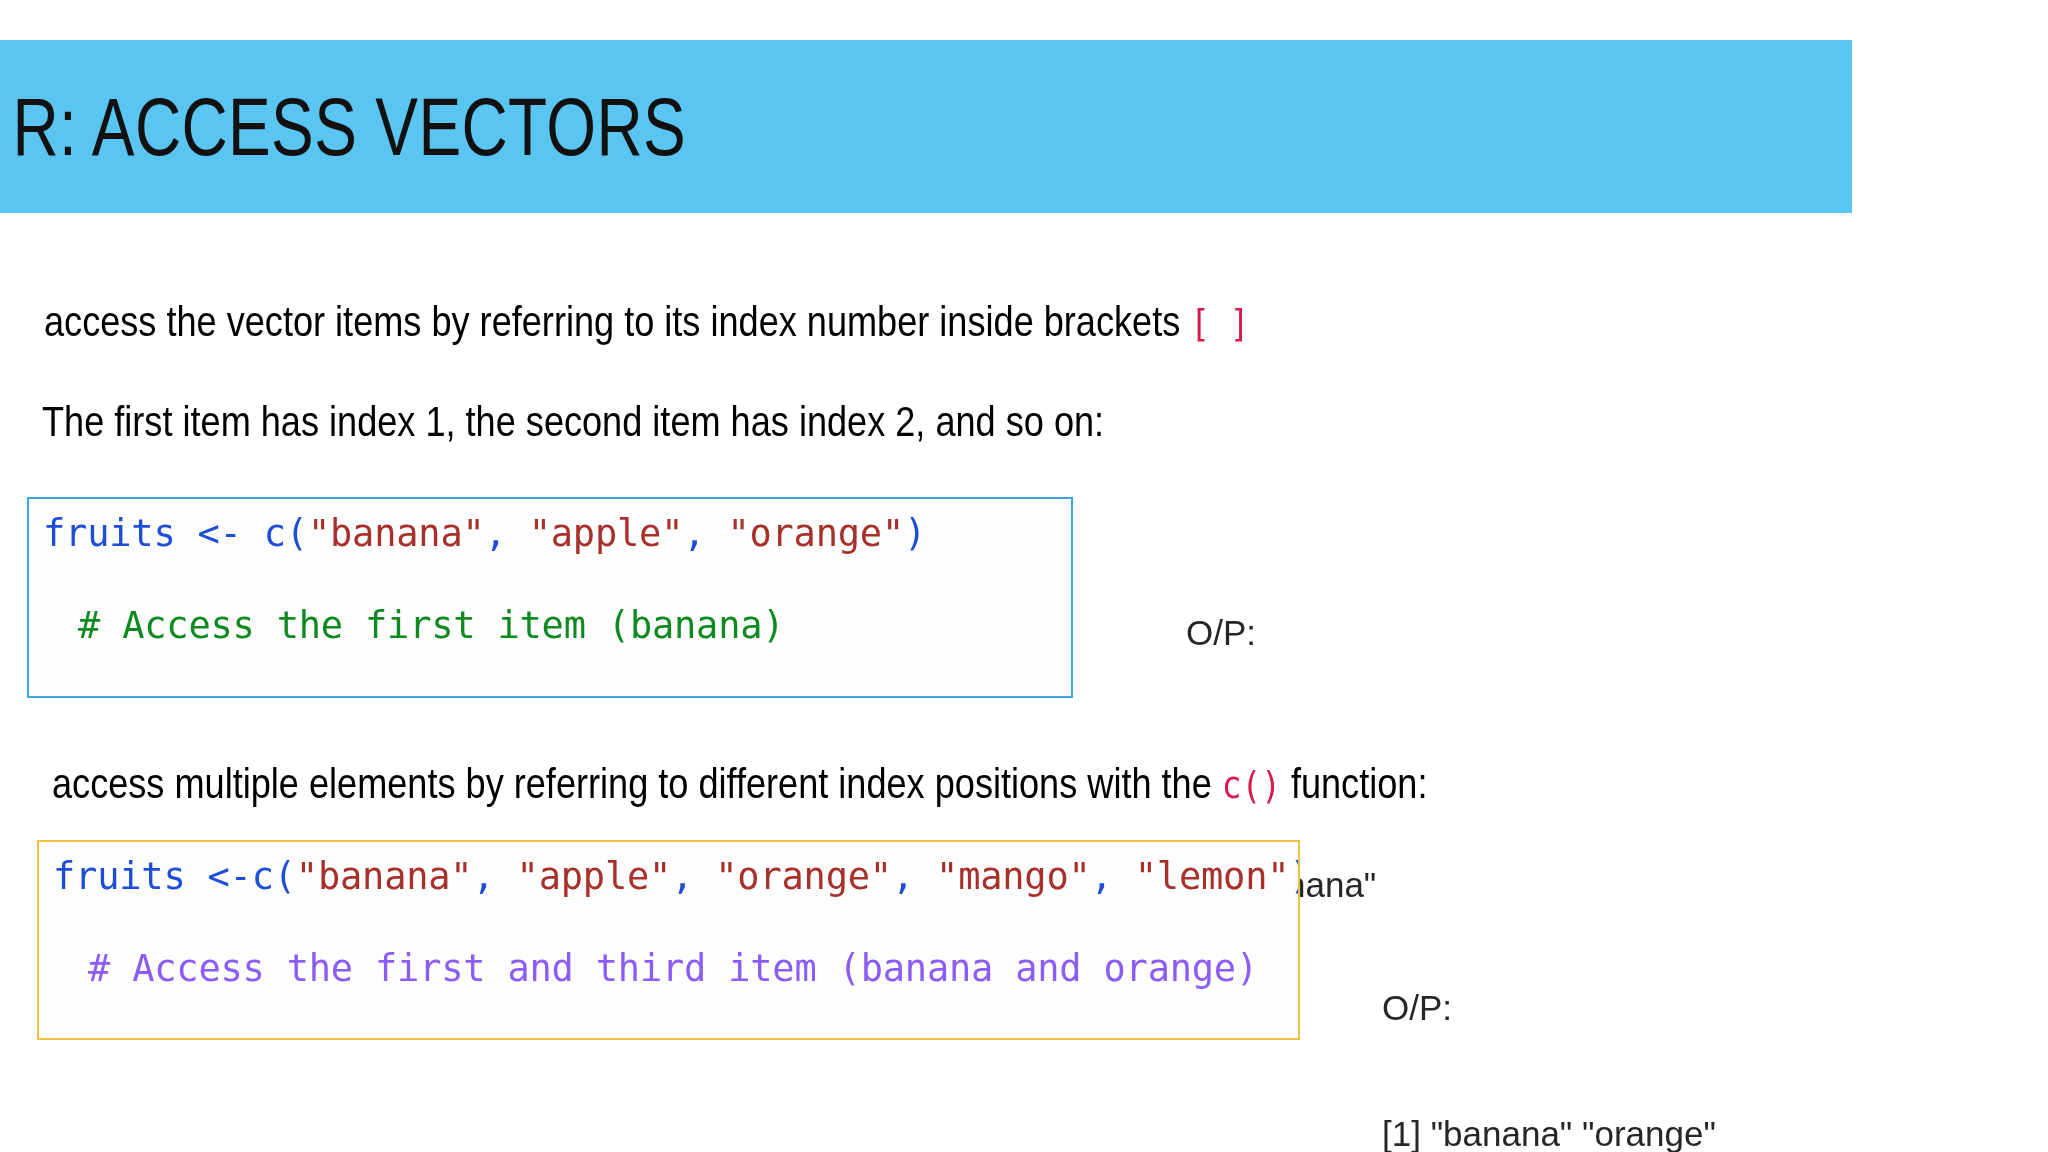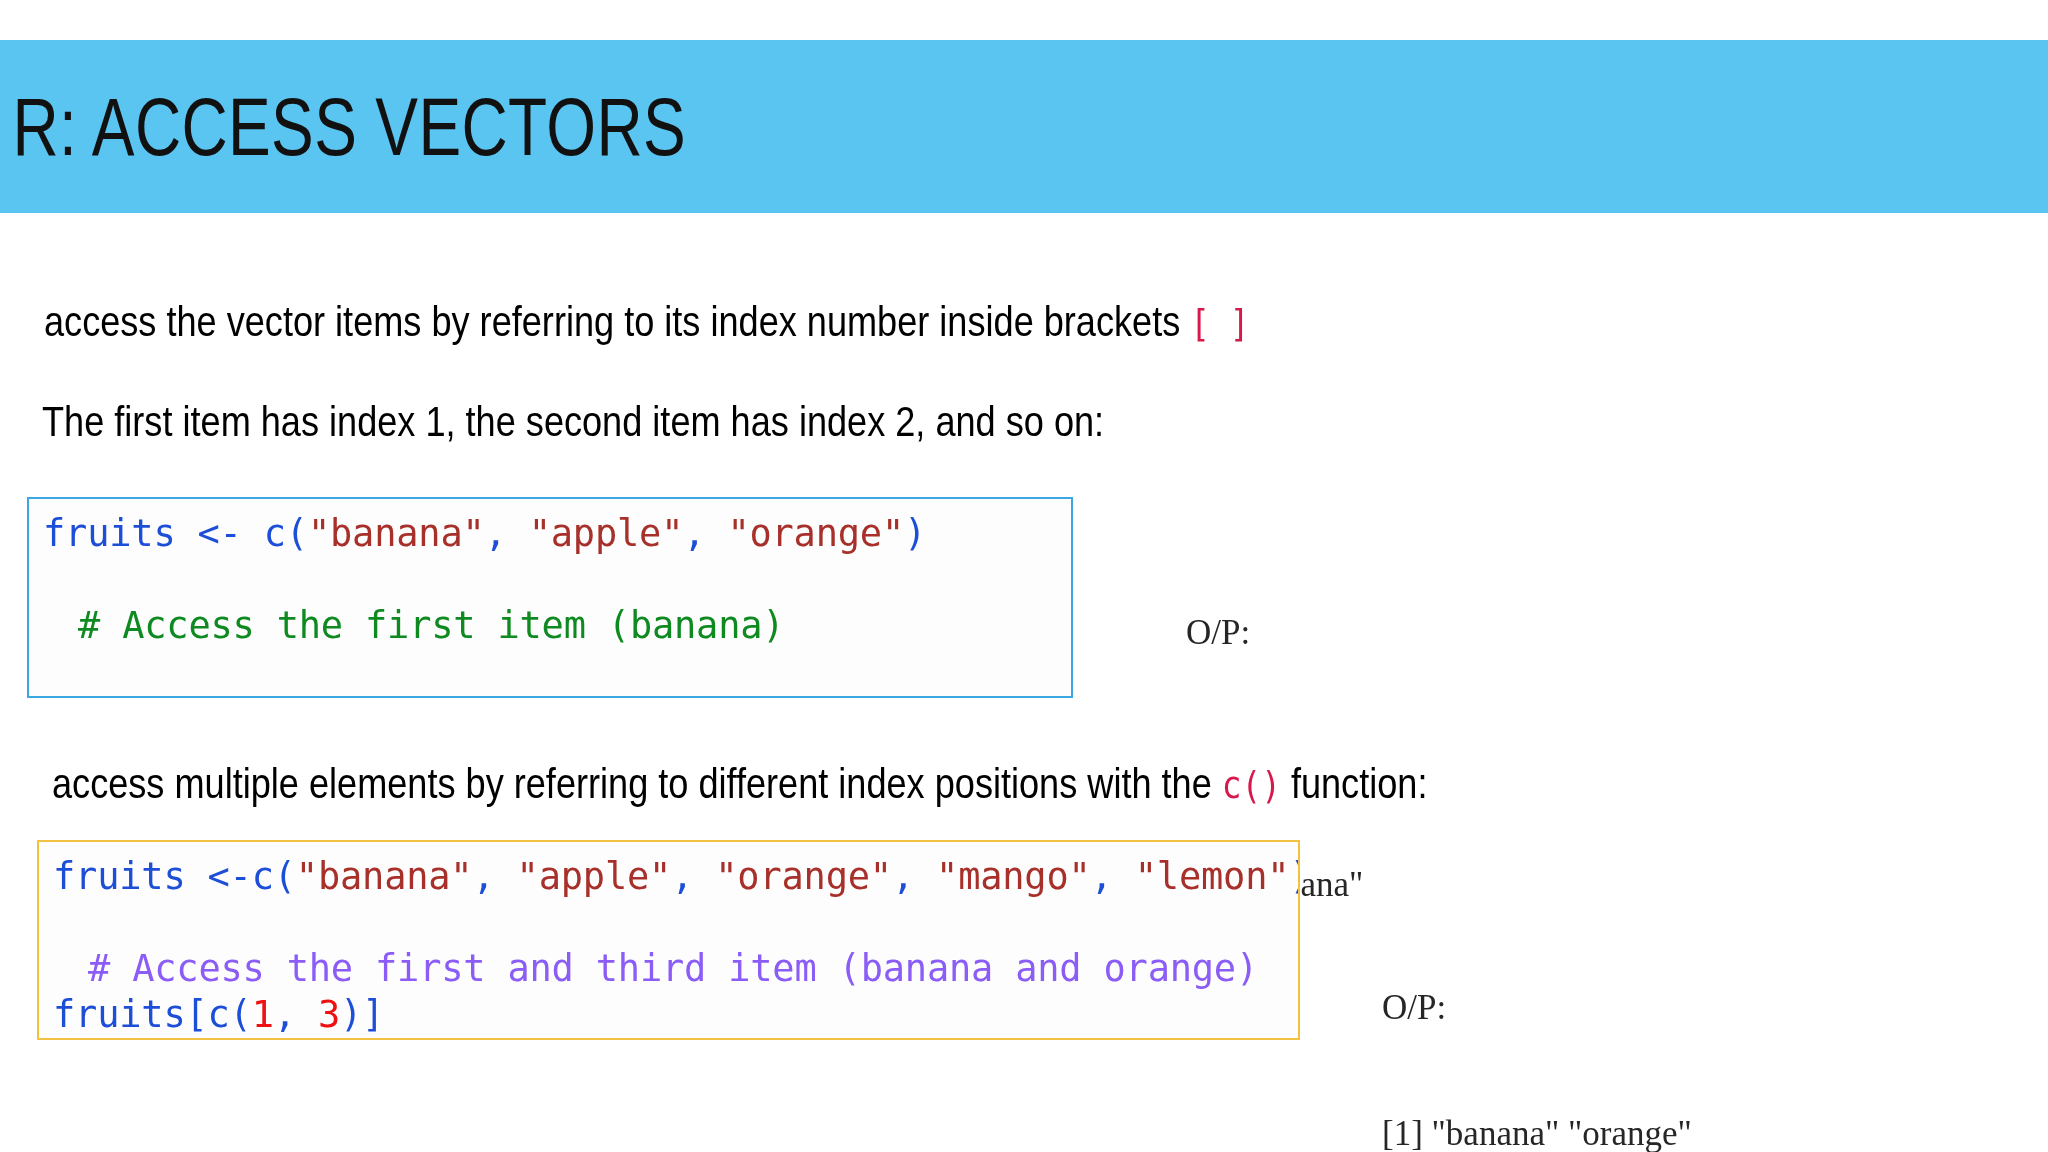--- a/index.html
+++ b/index.html
@@ -13,21 +13,21 @@
     font-family: "Liberation Sans", sans-serif;
     overflow: hidden;
     position: relative;
   }
 
   
   .title-banner {
     position: absolute;
     left: 0;
     top: 40px;
-    width: 2048px;
+    width: 1852px;
     height: 173px;
     background: #5bc5f2;
     display: flex;
     align-items: center;
   }
   .title-text {
     font-family: "Liberation Sans Narrow", "Liberation Sans", sans-serif;
     font-size: 82px;
     line-height: 1;
     color: #111111;
@@ -92,21 +92,21 @@
   }
   .code-line.blank { height: 46px; }
   .tok-str     { color: #a8302a; }
   .tok-comment { color: #0e8a21; margin-left: 35px; }
   .tok-num     { color: #ee1111; }
   .tok-plain   { color: #1d4ed8; }
 
   
   .output-block {
     position: absolute;
-    font-family: Liberation Serif, serif;
+    font-family: Liberation Sans, sans-serif;
     font-size: 35px;
     color: #262626;
     white-space: pre;
   }
   .output-line { line-height: 46px; }
   .output-line.blank { height: 46px; }
   #output-1 { left: 1186px; top: 530px; }
   #output-2 { left: 1382px; top: 905px; }
 </style>
 </head>
@@ -137,19 +137,18 @@
 </div>
 
 <div class="para" id="para-3">
   <span>access multiple elements by referring to different index positions with the </span><span class="accent-crimson" style="color: rgb(216, 24, 74);">c()</span><span> function:</span>
 </div>
 
 <div class="code-box" id="code-box-2" style="border-color: rgb(242, 193, 65);">
   <div class="code-line"><span class="tok-plain">fruits &lt;-c(</span><span class="tok-str" style="color: rgb(168, 48, 42);">"banana"</span><span class="tok-plain">, </span><span class="tok-str" style="color: rgb(168, 48, 42);">"apple"</span><span class="tok-plain">, </span><span class="tok-str" style="color: rgb(168, 48, 42);">"orange"</span><span class="tok-plain">, </span><span class="tok-str" style="color: rgb(168, 48, 42);">"mango"</span><span class="tok-plain">, </span><span class="tok-str" style="color: rgb(168, 48, 42);">"lemon"</span><span class="tok-plain">)</span></div>
   <div class="code-line blank"></div>
   <div class="code-line"><span class="tok-comment" style="color: #8b5cf6;"># Access the first and third item (banana and orange)</span></div>
-  <div class="code-line"><span class="tok-plain">fruits[c(</span><span class="tok-num" style="color: rgb(238, 17, 17);">1</span><span class="tok-plain">, </span><span class="tok-num" style="color: rgb(238, 17, 17);">3</span><span class="tok-plain">)]</span></div>
 </div>
 
 <div class="output-block" id="output-2">
   <div class="output-line">O/P:</div>
   <div class="output-line">[1] "banana" "orange"</div>
 </div>
 
 </body></html>

